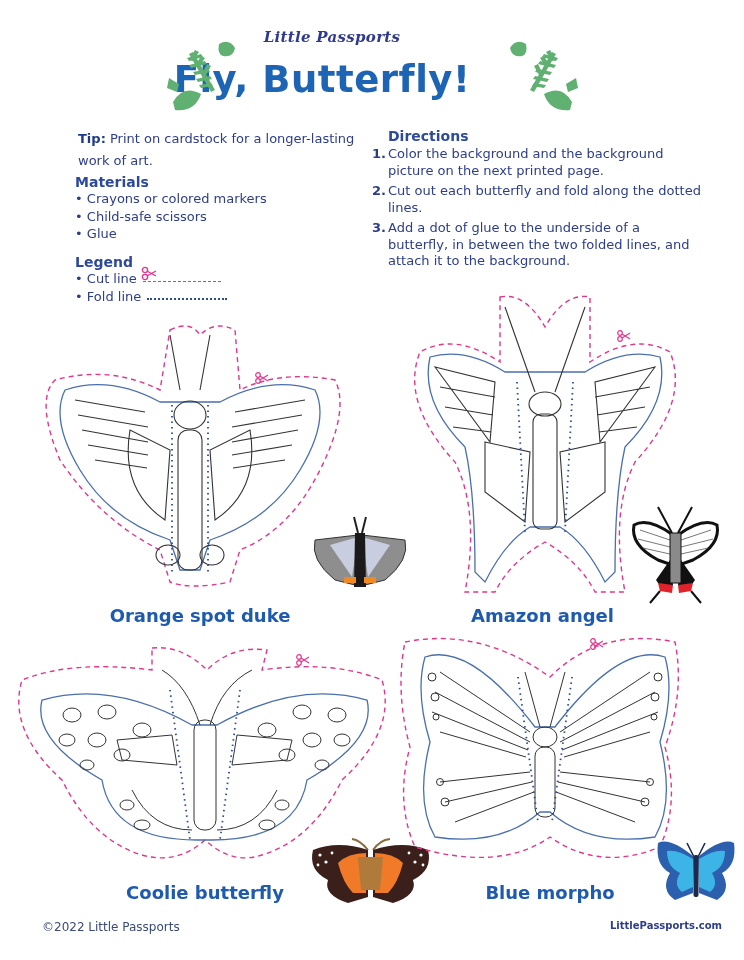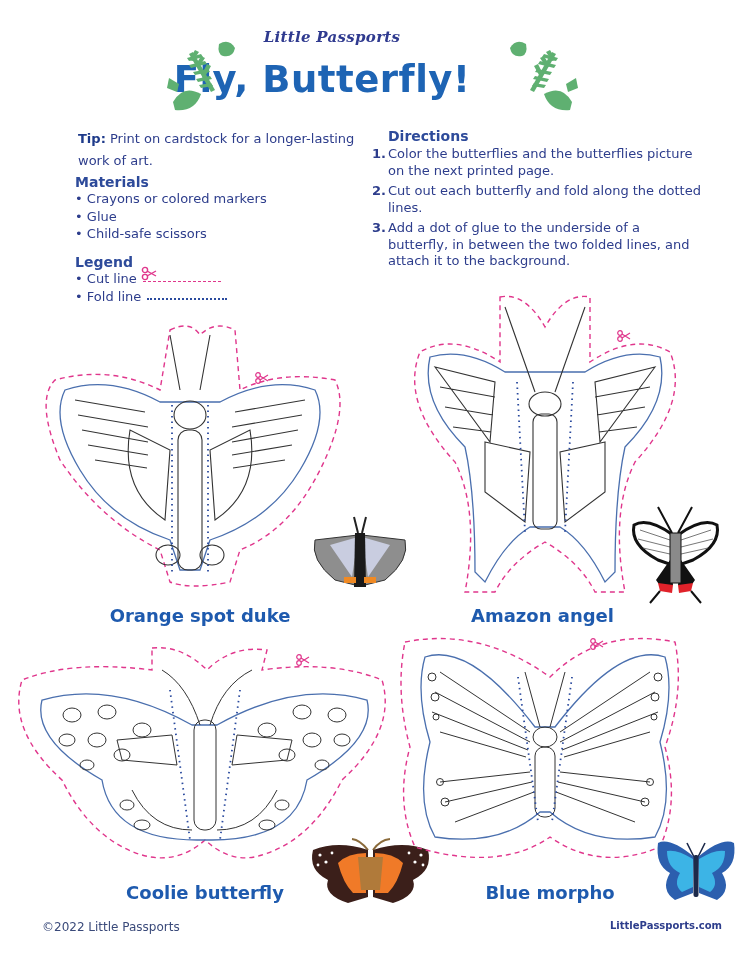--- a/index.html
+++ b/index.html
@@ -56,22 +56,22 @@
 </svg>
 
 <div class="abs tip">
   <b>Tip:</b><span> Print on cardstock for a longer-lasting work of art.</span>
 </div>
 
 <div class="abs materials">
   <p class="sec-h">Materials</p>
   <ul class="list">
     <li>Crayons or colored markers</li>
+    <li>Child-safe scissors</li>
     <li>Glue</li>
-    <li>Child-safe scissors</li>
   </ul>
 </div>
 
 <div class="abs legend">
   <p class="sec-h">Legend</p>
   <div class="legend-row">
     <span>•&nbsp;</span>
       <span>Cut line</span>
     <span class="cutline">
       <svg width="16" height="14" style="position:absolute;left:-2px;top:-16px;">
@@ -86,21 +86,21 @@
       <span>Fold line</span>
     <span class="foldline"></span>
   </div>
 </div>
 
 <div class="abs directions">
   <p class="sec-h" style="margin-left:16px;">Directions</p>
   <ol class="dir-list">
     <li>
         <span class="num">1.</span>
-        <span>Color the butterflies and the butterflies picture on the next printed page.</span>
+        <span>Color the background and the background picture on the next printed page.</span>
       </li>
     <li>
         <span class="num">2.</span>
         <span>Cut out each butterfly and fold along the dotted lines.</span>
       </li>
     <li>
         <span class="num">3.</span>
         <span>Add a dot of glue to the underside of a butterfly, in between the two folded lines, and attach it to the background.</span>
       </li>
   </ol>

